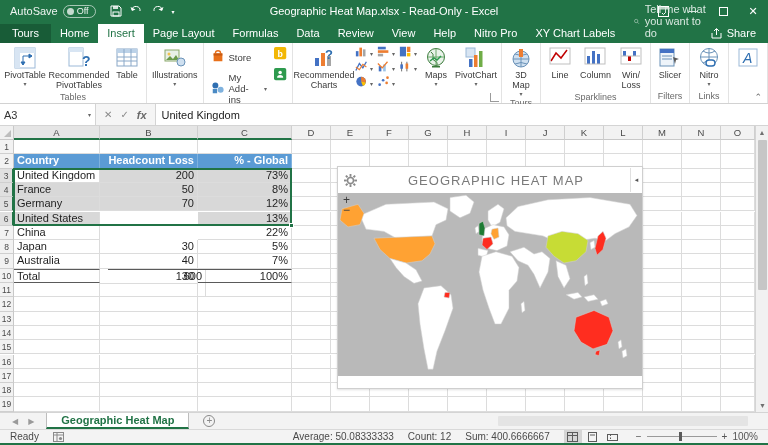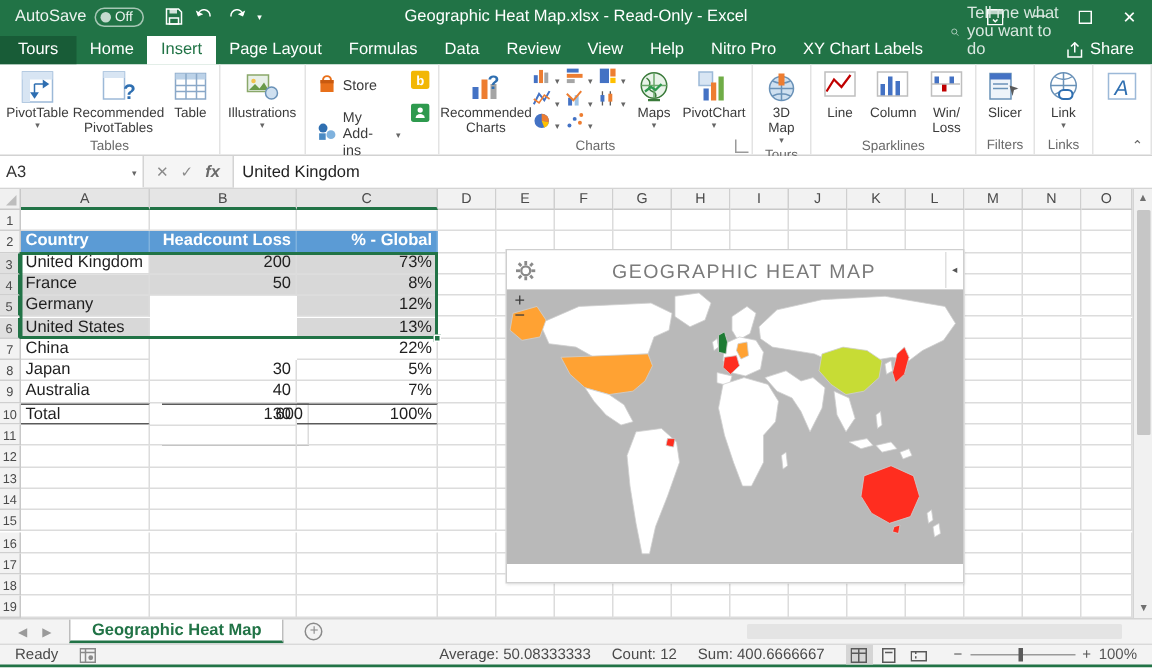--- a/index.html
+++ b/index.html
@@ -375,21 +375,20 @@
                 <rect x="1" y="1" width="9" height="9" fill="#d8e5f3" stroke="#9cb9d8"></rect>
                 <rect x="4" y="12" width="3.5" height="8" fill="#4472c4"></rect>
                 <rect x="9" y="8" width="3.5" height="12" fill="#ed7d31"></rect>
                 <rect x="14" y="4" width="3.5" height="16" fill="#70ad47"></rect>
               </svg>
             </span>
             <span>PivotChart</span>
             <span class="dd">▾</span>
           </div>
         </div>
-        <div class="rgroup-label">Charts</div>
         <div class="dlg"></div>
       </div>
       <div class="rgroup">
         <div class="rgroup-body">
           <div class="rbig" style="max-width:32px">
             <span class="ric">
               <svg width="22" height="22" viewBox="0 0 22 22">
                 <circle cx="11" cy="12" r="8" fill="#cfe0f0" stroke="#6a92b8"></circle>
                 <path d="M3 12 h16 M11 4 v16 M5 7 q6 3 12 0 M5 17 q6-3 12 0" stroke="#6a92b8" fill="none"></path>
                 <rect x="9" y="2" width="4" height="8" fill="#ed7d31"></rect>
@@ -458,21 +457,21 @@
       <div class="rgroup">
         <div class="rgroup-body">
           <div class="rbig" style="max-width:30px">
             <span class="ric">
               <svg width="22" height="22" viewBox="0 0 22 22">
                 <circle cx="11" cy="10" r="8.5" fill="none" stroke="#6a92b8"></circle>
                 <path d="M11 1.5 v17 M2.5 10 h17 M5 4 q6 4 12 0 M5 16 q6-4 12 0" stroke="#6a92b8" fill="none"></path>
                 <rect x="8" y="13" width="9" height="6" rx="3" fill="#fff" stroke="#2f6fb1" stroke-width="1.4"></rect>
               </svg>
             </span>
-            <span>Link</span>
+            <span>Nitro</span>
             <span class="dd">▾</span>
           </div>
         </div>
         <div class="rgroup-label">Links</div>
       </div>
       <div class="rgroup">
         <div class="rgroup-body">
           <div class="rbig" style="max-width:30px">
             <span class="ric">
               <svg width="22" height="22" viewBox="0 0 22 22">
@@ -576,20 +575,21 @@
       <div class="cell" id="cell-H4" style="left:448px;top:56.900000000000006px;width:39px;height:14.3px;"></div>
       <div class="cell" id="cell-I4" style="left:487px;top:56.900000000000006px;width:39px;height:14.3px;"></div>
       <div class="cell" id="cell-J4" style="left:526px;top:56.900000000000006px;width:39px;height:14.3px;"></div>
       <div class="cell" id="cell-K4" style="left:565px;top:56.900000000000006px;width:39px;height:14.3px;"></div>
       <div class="cell" id="cell-L4" style="left:604px;top:56.900000000000006px;width:39px;height:14.3px;"></div>
       <div class="cell" id="cell-M4" style="left:643px;top:56.900000000000006px;width:39px;height:14.3px;"></div>
       <div class="cell" id="cell-N4" style="left:682px;top:56.900000000000006px;width:39px;height:14.3px;"></div>
       <div class="cell" id="cell-O4" style="left:721px;top:56.900000000000006px;width:34px;height:14.3px;"></div>
       <div class="rowhead hl" style="top:71.2px;height:14.3px;line-height:14.3px;">5</div>
       <div class="cell sel" id="cell-A5" style="left:14px;top:71.2px;width:86px;height:14.3px;">Germany</div>
+      <div class="cell num sel" id="cell-B5" style="left:100px;top:71.2px;width:98px;height:14.3px;">70</div>
       <div class="cell num sel" id="cell-C5" style="left:198px;top:71.2px;width:94px;height:14.3px;">12%</div>
       <div class="cell" id="cell-D5" style="left:292px;top:71.2px;width:39px;height:14.3px;"></div>
       <div class="cell" id="cell-E5" style="left:331px;top:71.2px;width:39px;height:14.3px;"></div>
       <div class="cell" id="cell-F5" style="left:370px;top:71.2px;width:39px;height:14.3px;"></div>
       <div class="cell" id="cell-G5" style="left:409px;top:71.2px;width:39px;height:14.3px;"></div>
       <div class="cell" id="cell-H5" style="left:448px;top:71.2px;width:39px;height:14.3px;"></div>
       <div class="cell" id="cell-I5" style="left:487px;top:71.2px;width:39px;height:14.3px;"></div>
       <div class="cell" id="cell-J5" style="left:526px;top:71.2px;width:39px;height:14.3px;"></div>
       <div class="cell" id="cell-K5" style="left:565px;top:71.2px;width:39px;height:14.3px;"></div>
       <div class="cell" id="cell-L5" style="left:604px;top:71.2px;width:39px;height:14.3px;"></div>

